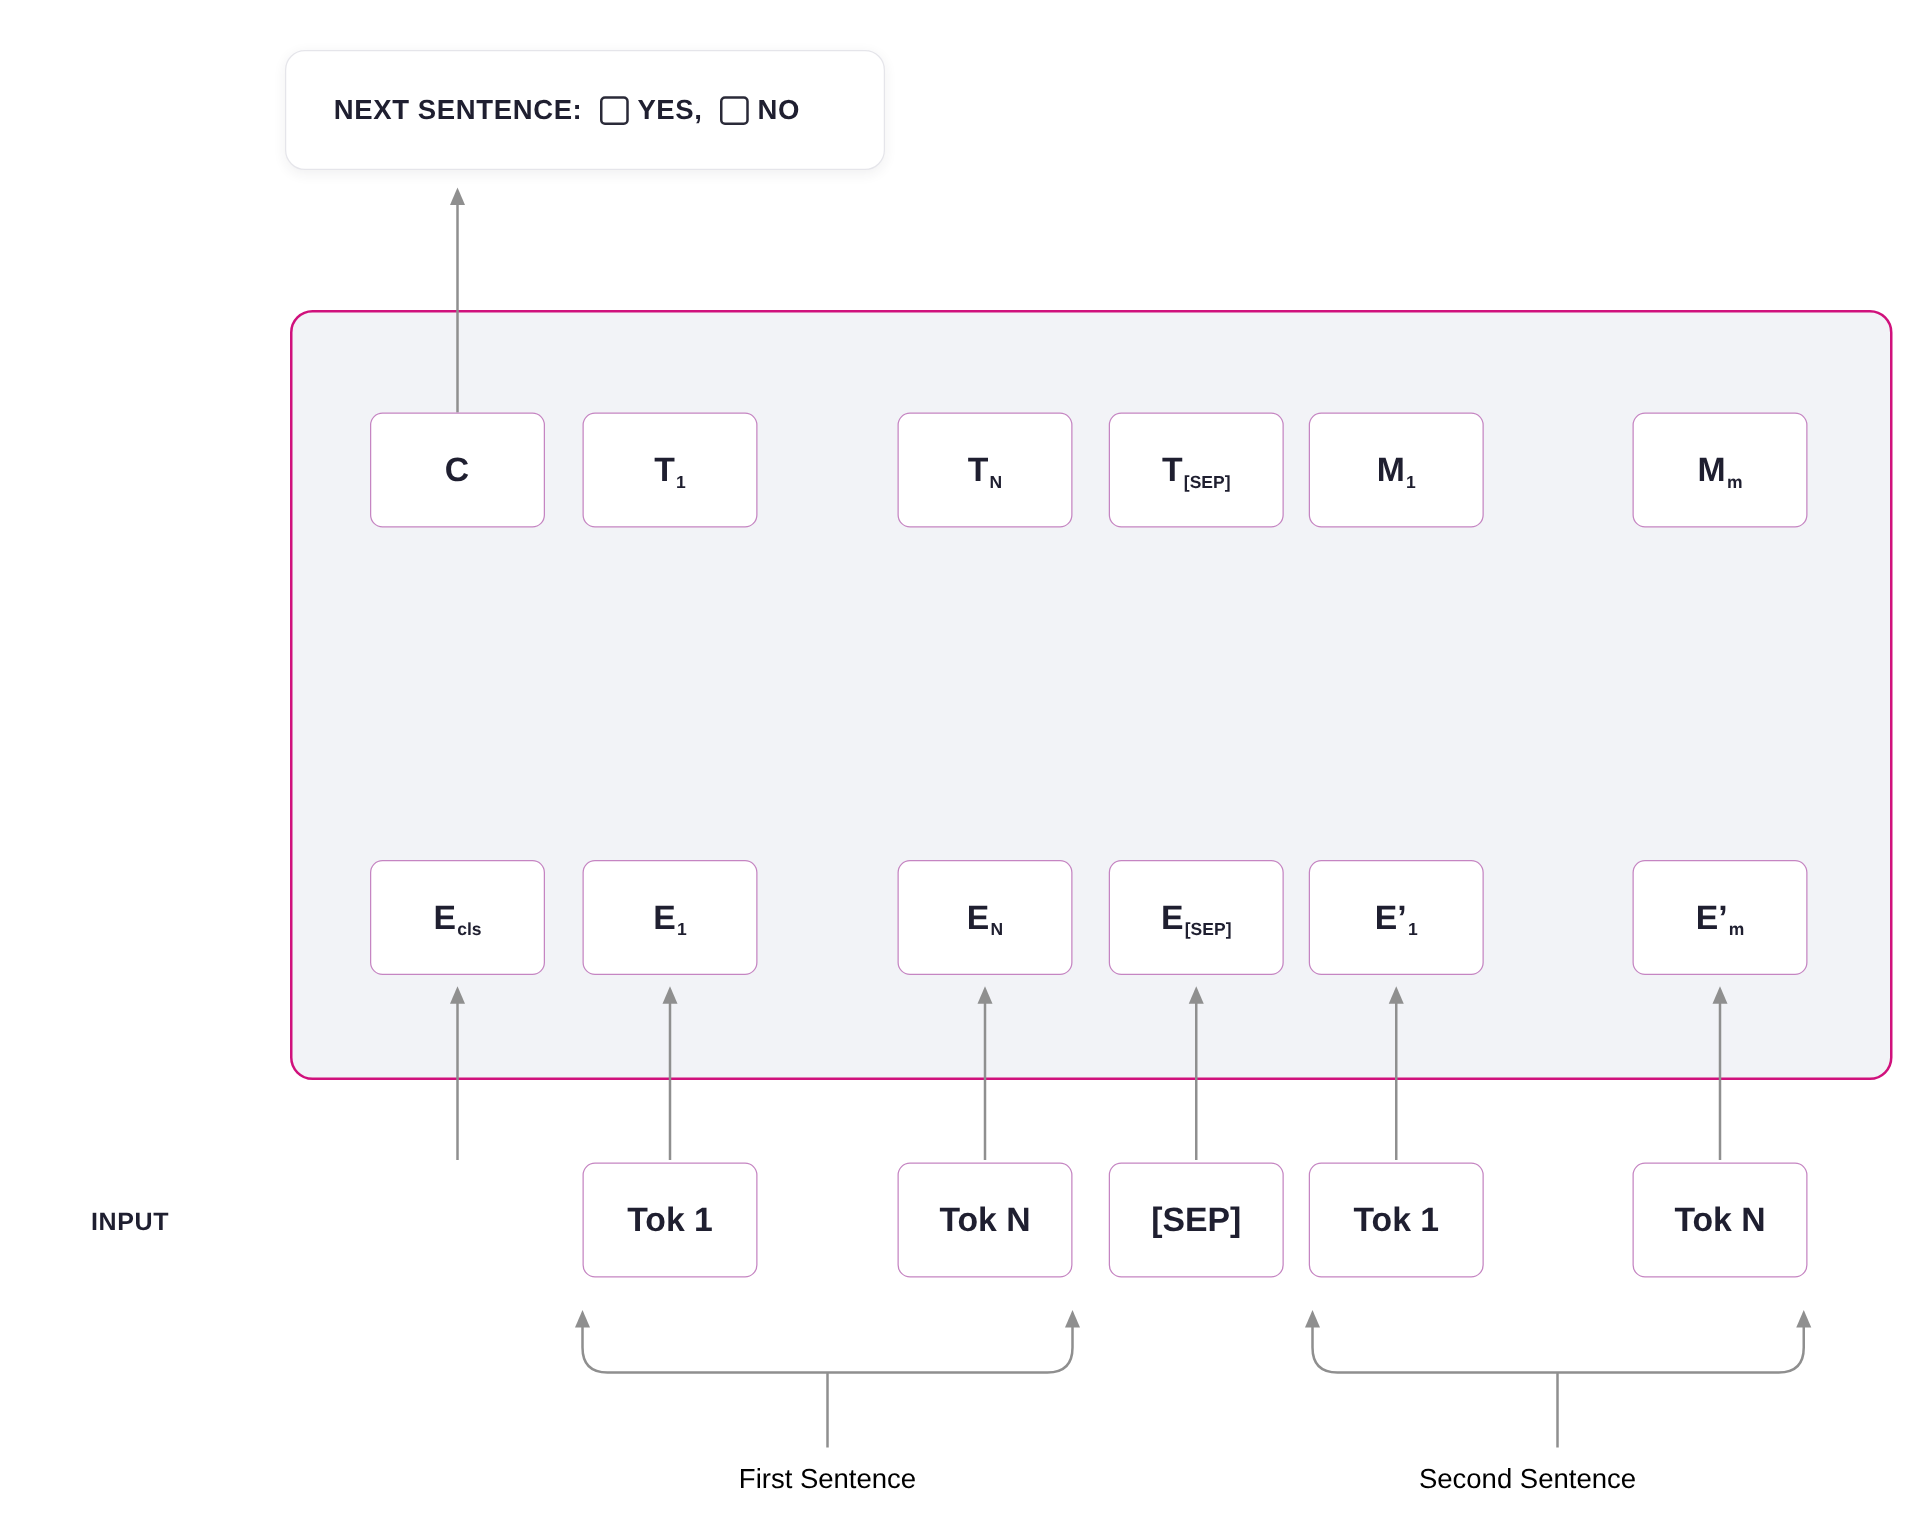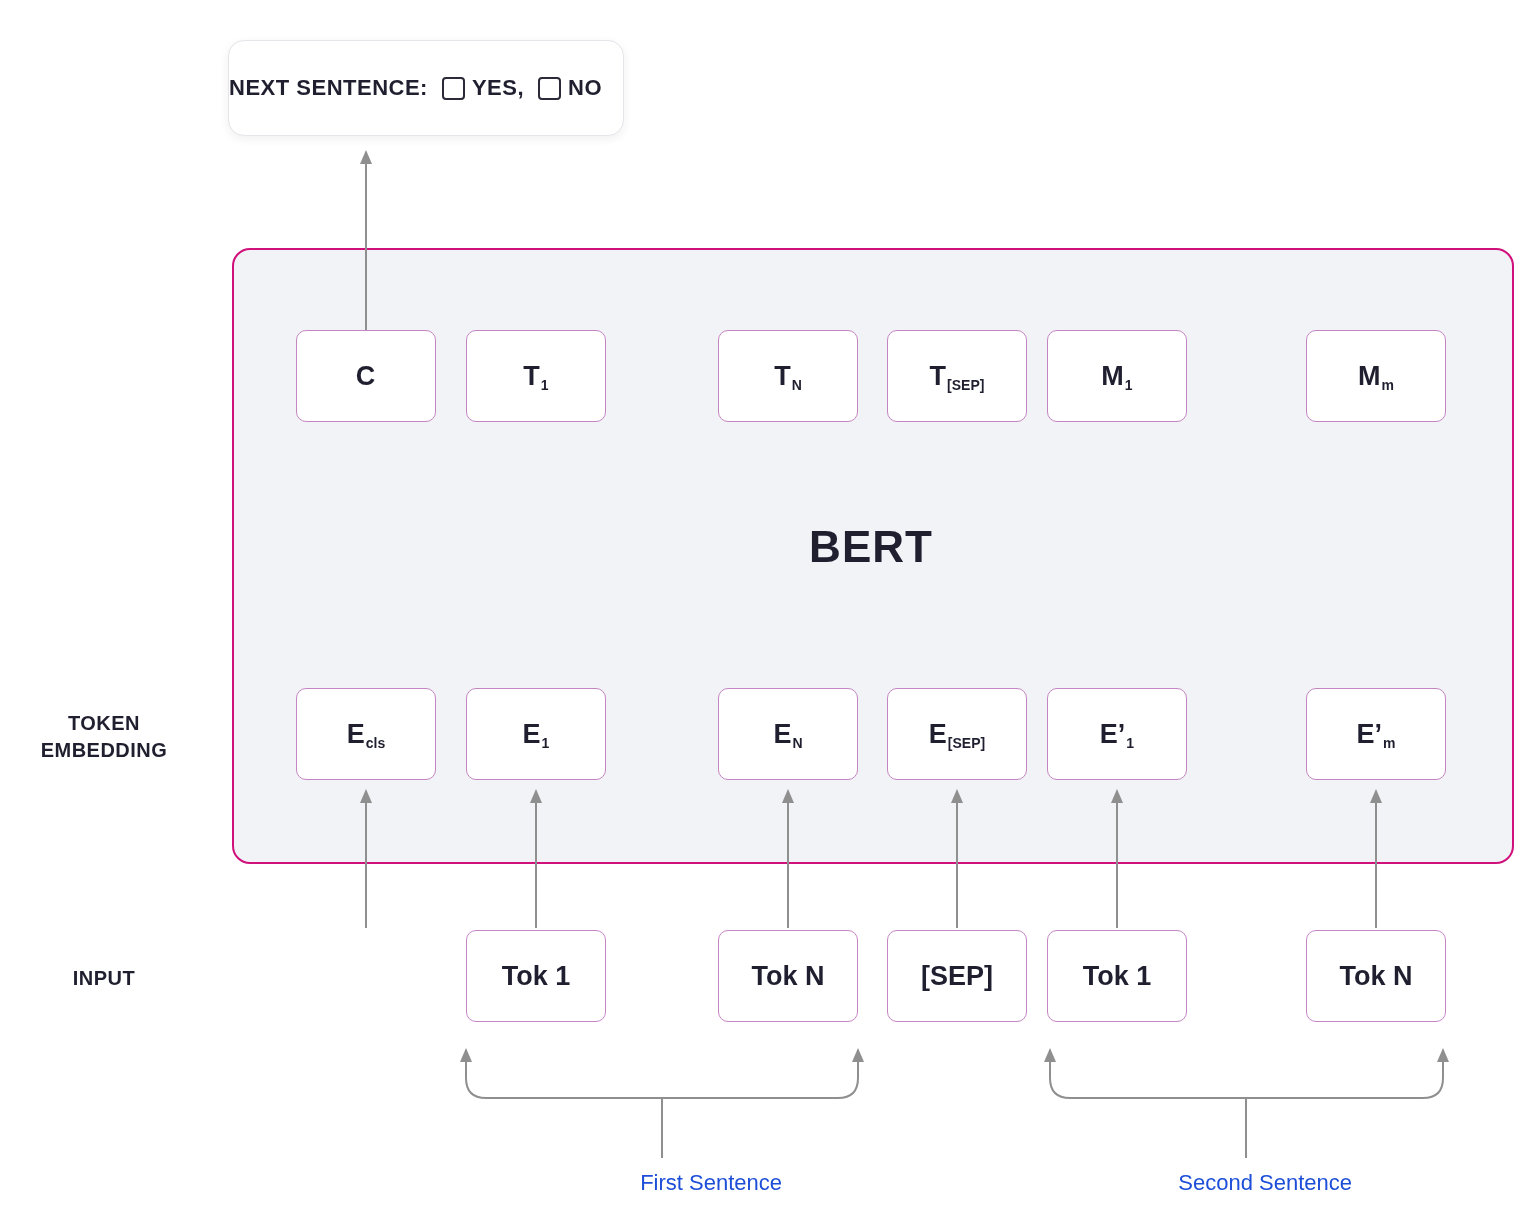--- a/index.html
+++ b/index.html
@@ -59,27 +59,28 @@
   .token-box .sub {
     font-size: 14px;
     position: relative;
     top: 9px;
     margin-left: 1px;
     letter-spacing: 0;
   }
   .nsp-box {
     position: absolute;
     left: 228px; top: 40px;
-    width: 396px; height: 96px;
+    width: 480px; height: 96px;
     background: #ffffff;
     border: 1px solid #e5e5ea;
     border-radius: 16px;
     box-shadow: 0 3px 10px rgba(40,40,60,0.07);
     display: flex;
     align-items: center;
+    padding-left: 38px;
     box-sizing: border-box;
     font-size: 22px;
     font-weight: bold;
     letter-spacing: 0.5px;
     z-index: 2;
   }
   .checkbox {
     display: inline-block;
     width: 19px; height: 19px;
     border: 2.5px solid #2a2a38;
@@ -96,24 +97,24 @@
     text-align: center;
     font-weight: bold;
     font-size: 20px;
     letter-spacing: 0.5px;
     line-height: 1.35;
     z-index: 2;
   }
   .sentence-label {
     position: absolute;
     top: 1170px;
-    text-align: right;
+    text-align: center;
     font-size: 22px;
     font-weight: 400;
-    color: #1d4ed8;
+    color: #000000;
     z-index: 2;
   }
   .arrow-line { stroke: var(--arrow, #8f8f8f); stroke-width: 2; fill: none; }
   .arrow-head { fill: var(--arrow, #8f8f8f); stroke: none; }
 </style>
 </head>
 <body>
 
 <div class="canvas">
 
@@ -153,21 +154,20 @@
   </svg>
 
   <div class="nsp-box">
     <span>NEXT SENTENCE:</span>
     <span class="checkbox"></span>
     <span>YES,</span>
     <span class="checkbox"></span>
     <span>NO</span>
   </div>
 
-  <div class="bert-title">BERT</div>
 
   <div class="token-box" style="left:296px; top:330px;">
     <span>C</span>
       <span class="sub"></span>
   </div>
   <div class="token-box" style="left:466px; top:330px;">
     <span>T</span>
       <span class="sub">1</span>
   </div>
   <div class="token-box" style="left:718px; top:330px;">
@@ -221,19 +221,18 @@
   <div class="token-box" style="left:887px; top:930px;">
     <span>[SEP]</span>
   </div>
   <div class="token-box" style="left:1047px; top:930px;">
     <span>Tok 1</span>
   </div>
   <div class="token-box" style="left:1306px; top:930px;">
     <span>Tok N</span>
   </div>
 
-  <div class="side-label" style="top:710px;">TOKEN EMBEDDING</div>
   <div class="side-label" style="top:965px;text-align:center;">INPUT</div>
 
   <div class="sentence-label" style="left:542px; width:240px;">First Sentence</div>
   <div class="sentence-label" style="left:1092px; width:260px;">Second Sentence</div>
 
 </div>
 
 </body></html>

